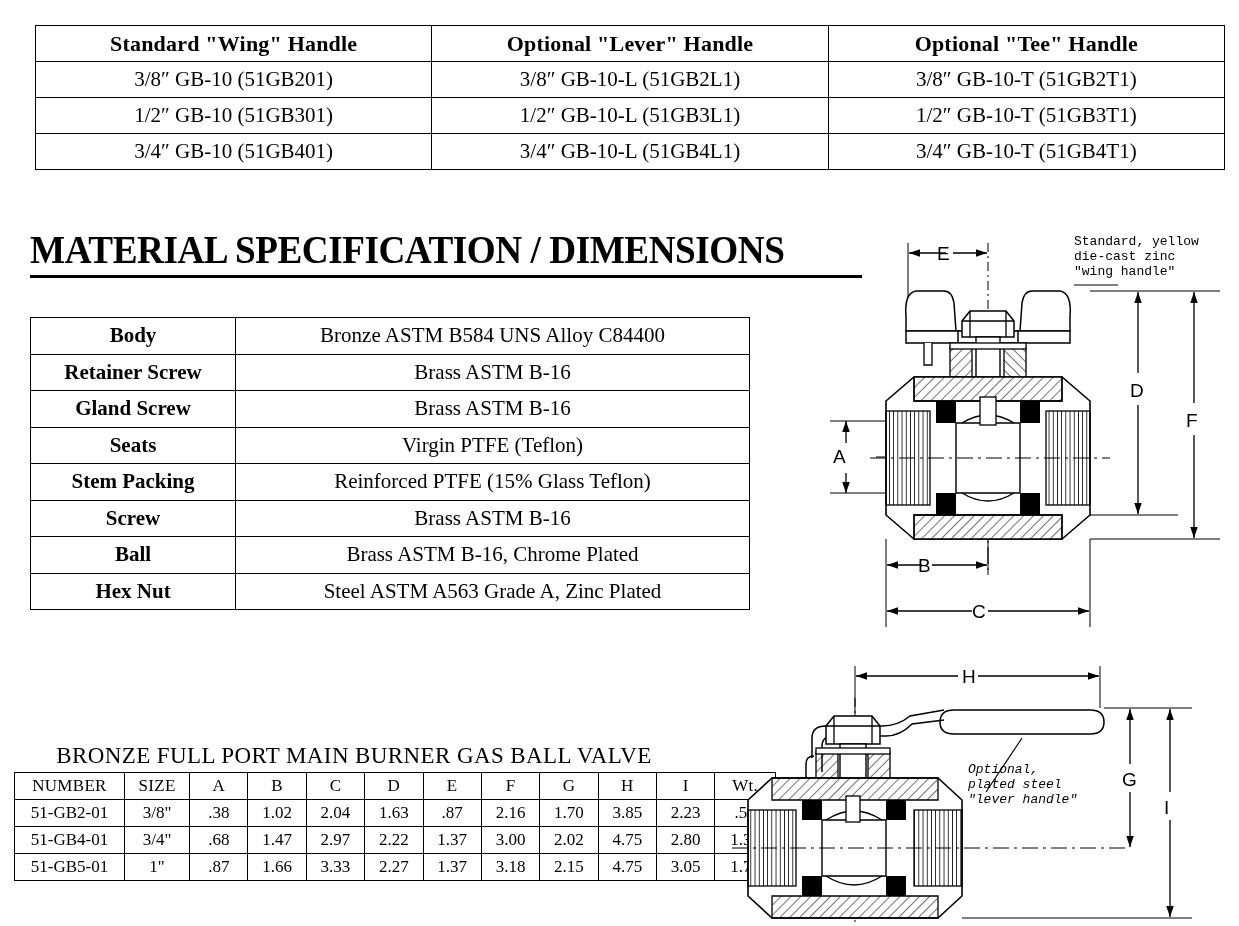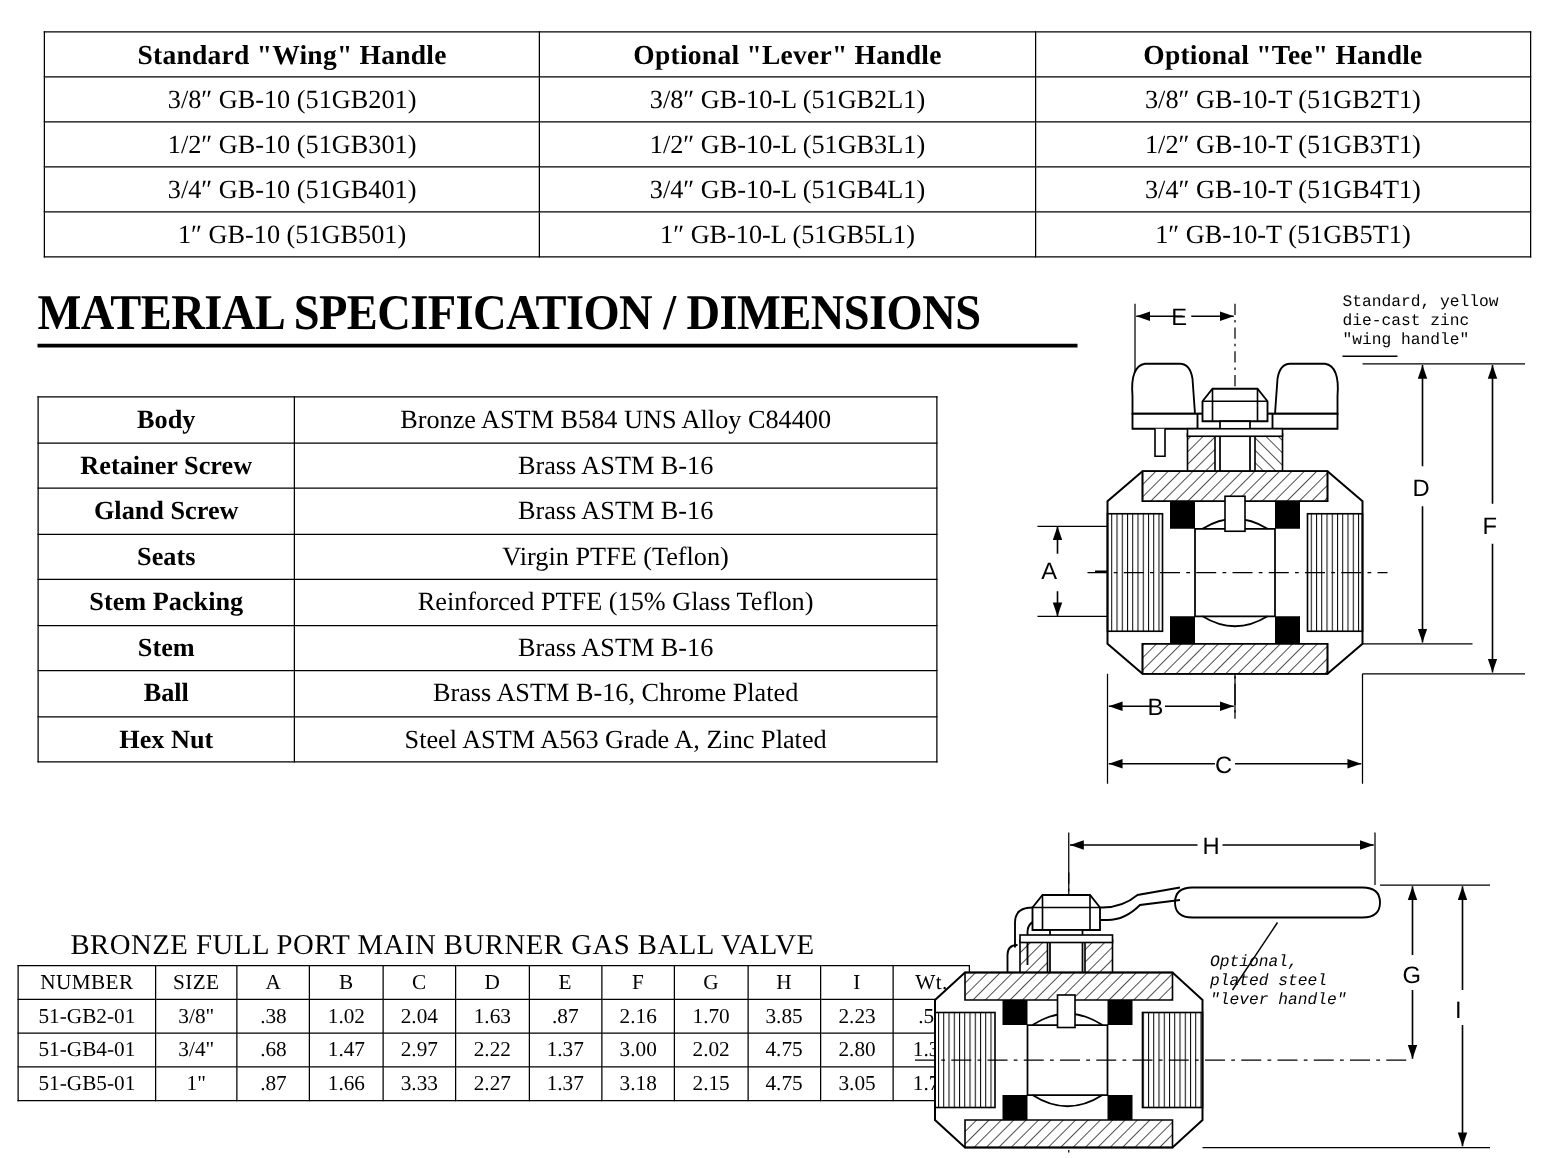--- a/index.html
+++ b/index.html
@@ -173,25 +173,20 @@
       <tr>
         <td>1/2″ GB-10 (51GB301)</td>
         <td>1/2″ GB-10-L (51GB3L1)</td>
         <td>1/2″ GB-10-T (51GB3T1)</td>
       </tr>
       <tr>
         <td>3/4″ GB-10 (51GB401)</td>
         <td>3/4″ GB-10-L (51GB4L1)</td>
         <td>3/4″ GB-10-T (51GB4T1)</td>
       </tr>
-      <tr>
-        <td>1″ GB-10 (51GB501)</td>
-        <td>1″ GB-10-L (51GB5L1)</td>
-        <td>1″ GB-10-T (51GB5T1)</td>
-      </tr>
     </tbody>
   </table>
 </div>
 
 <div id="main-heading">
   <div class="heading-text">MATERIAL SPECIFICATION / DIMENSIONS</div>
   <div class="heading-rule"></div>
 </div>
 
 <div id="spec-table-wrap">
@@ -211,21 +206,21 @@
       </tr>
       <tr>
         <td class="spec-key">Seats</td>
         <td class="spec-val">Virgin PTFE (Teflon)</td>
       </tr>
       <tr>
         <td class="spec-key">Stem Packing</td>
         <td class="spec-val">Reinforced PTFE (15% Glass Teflon)</td>
       </tr>
       <tr>
-        <td class="spec-key">Stem</td>
+        <td class="spec-key">Screw</td>
         <td class="spec-val">Brass ASTM B-16</td>
       </tr>
       <tr>
         <td class="spec-key">Ball</td>
         <td class="spec-val">Brass ASTM B-16, Chrome Plated</td>
       </tr>
       <tr>
         <td class="spec-key">Hex Nut</td>
         <td class="spec-val">Steel ASTM A563 Grade A, Zinc Plated</td>
       </tr>

